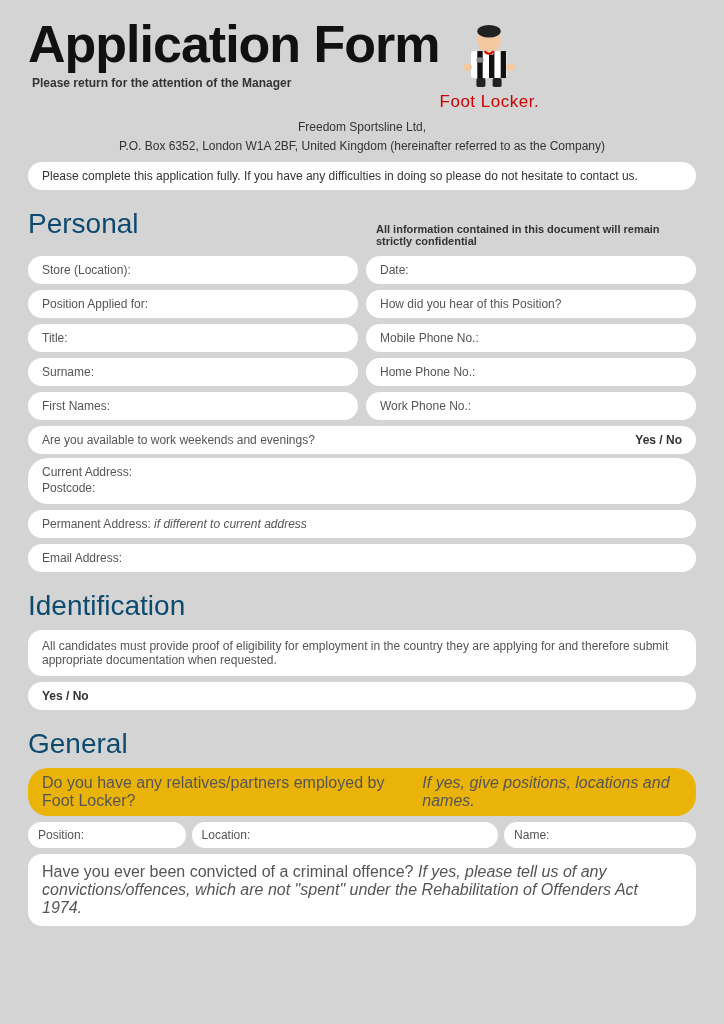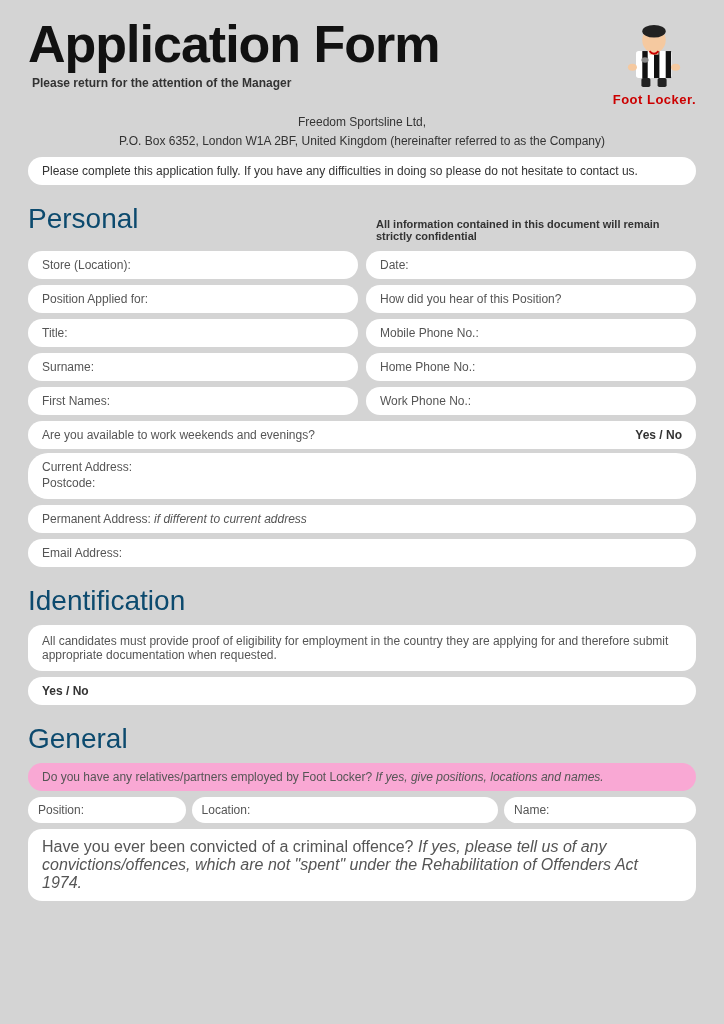--- a/index.html
+++ b/index.html
@@ -14,21 +14,20 @@
     }
     .page {
       background: #d4d4d4;
       width: 724px;
       min-height: 1024px;
       padding: 18px 28px 28px 28px;
     }
     .header {
       display: flex;
       align-items: flex-start;
-      justify-content: space-between;
       margin-bottom: 6px;
     }
     .header-left {}
     .header-title {
       font-size: 52px;
       font-weight: 900;
       letter-spacing: -1px;
       line-height: 1;
       color: #111;
     }
@@ -43,22 +42,22 @@
       display: flex;
       flex-direction: column;
       align-items: center;
       margin-top: 4px;
     }
     .logo-referee {
       width: 72px;
       height: 68px;
     }
     .logo-text {
-      font-size: 13px;
-      font-weight: 700;
+      font-size: 17px;
+      font-weight: 400;
       color: #cc0000;
       letter-spacing: 0.5px;
       margin-top: 2px;
     }
     .company-info {
       text-align: center;
       font-size: 12px;
       color: #333;
       margin: 6px 0 6px 0;
       line-height: 1.6;
@@ -145,24 +144,24 @@
     .section-gap { margin-top: 18px; }
     .identification-notice {
       background: white;
       border-radius: 14px;
       padding: 9px 14px;
       font-size: 12px;
       color: #555;
       margin-bottom: 6px;
     }
     .general-relatives {
-      background: #f9a8d4;
+      background: #eab308;
       border-radius: 20px;
       padding: 6px 14px;
-      font-size: 12px;
+      font-size: 16px;
       color: #555;
       margin-bottom: 6px;
       min-height: 28px;
       display: flex;
       align-items: center;
     }
     .general-sub-row {
       display: flex;
       gap: 6px;
       margin-bottom: 6px;

